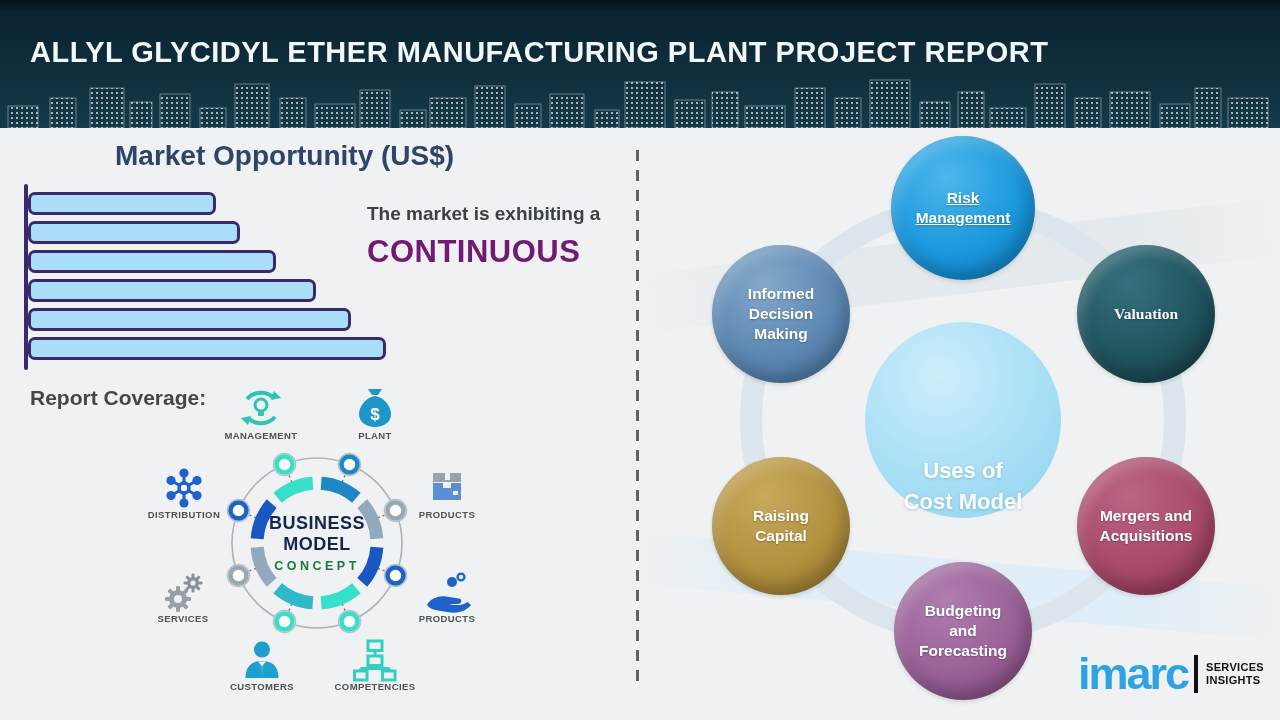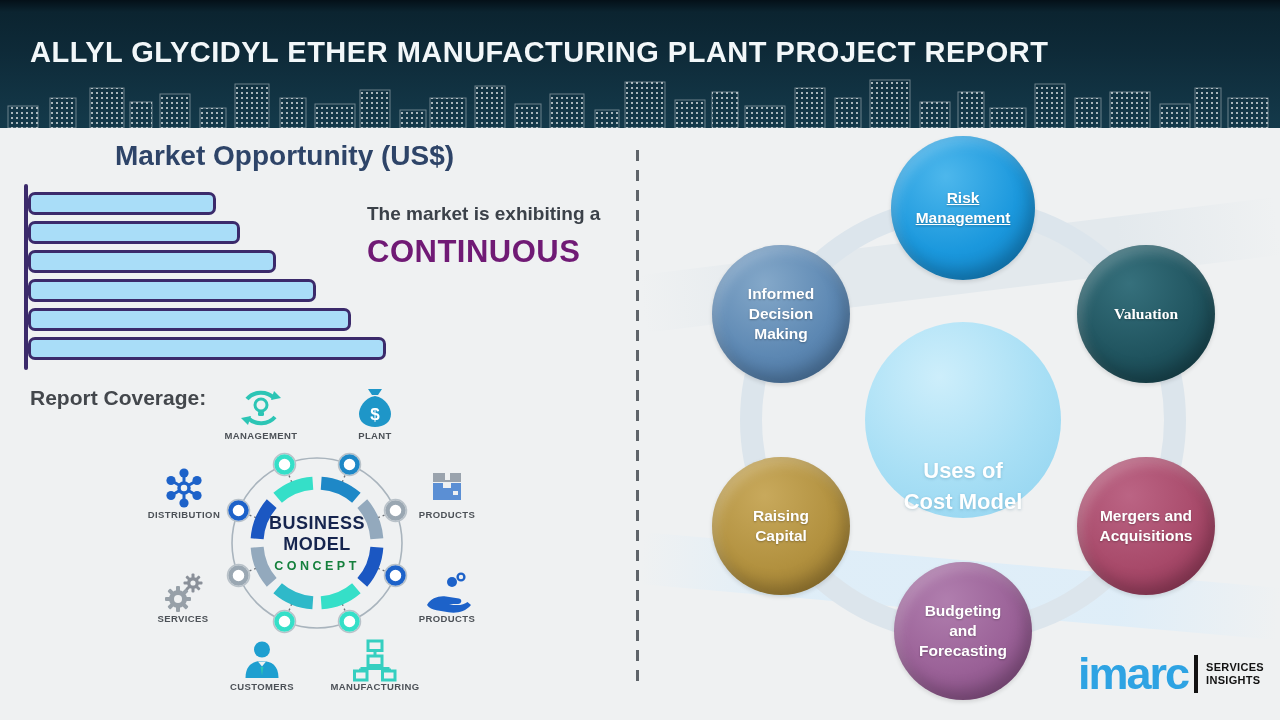--- a/index.html
+++ b/index.html
@@ -288,21 +288,21 @@
   </g>
 </svg>
 
 <div class="rc-item-label lbl-management">MANAGEMENT</div>
 <div class="rc-item-label lbl-costs">PLANT</div>
 <div class="rc-item-label lbl-distribution">DISTRIBUTION</div>
 <div class="rc-item-label lbl-products">PRODUCTS</div>
 <div class="rc-item-label lbl-services">SERVICES</div>
 <div class="rc-item-label lbl-revenue">PRODUCTS</div>
 <div class="rc-item-label lbl-customers">CUSTOMERS</div>
-<div class="rc-item-label lbl-competencies">MANUFACTURING</div>
+<div class="rc-item-label lbl-competencies">COMPETENCIES</div>
 
 <div class="bm-wrap">
   <svg viewBox="-120 -120 240 240" width="240" height="240">
     <circle r="85" fill="none" stroke="#a9b4bd" stroke-width="1.6"></circle>
     <g stroke="#6b7077" stroke-width="1.4" stroke-dasharray="2 3">
       <line x1="25.3" y1="-61" x2="28.3" y2="-68.4"></line>
         <line x1="61" y1="-25.3" x2="68.4" y2="-28.3"></line>
       <line x1="61" y1="25.3" x2="68.4" y2="28.3"></line>
         <line x1="25.3" y1="61" x2="28.3" y2="68.4"></line>
       <line x1="-25.3" y1="61" x2="-28.3" y2="68.4"></line>

